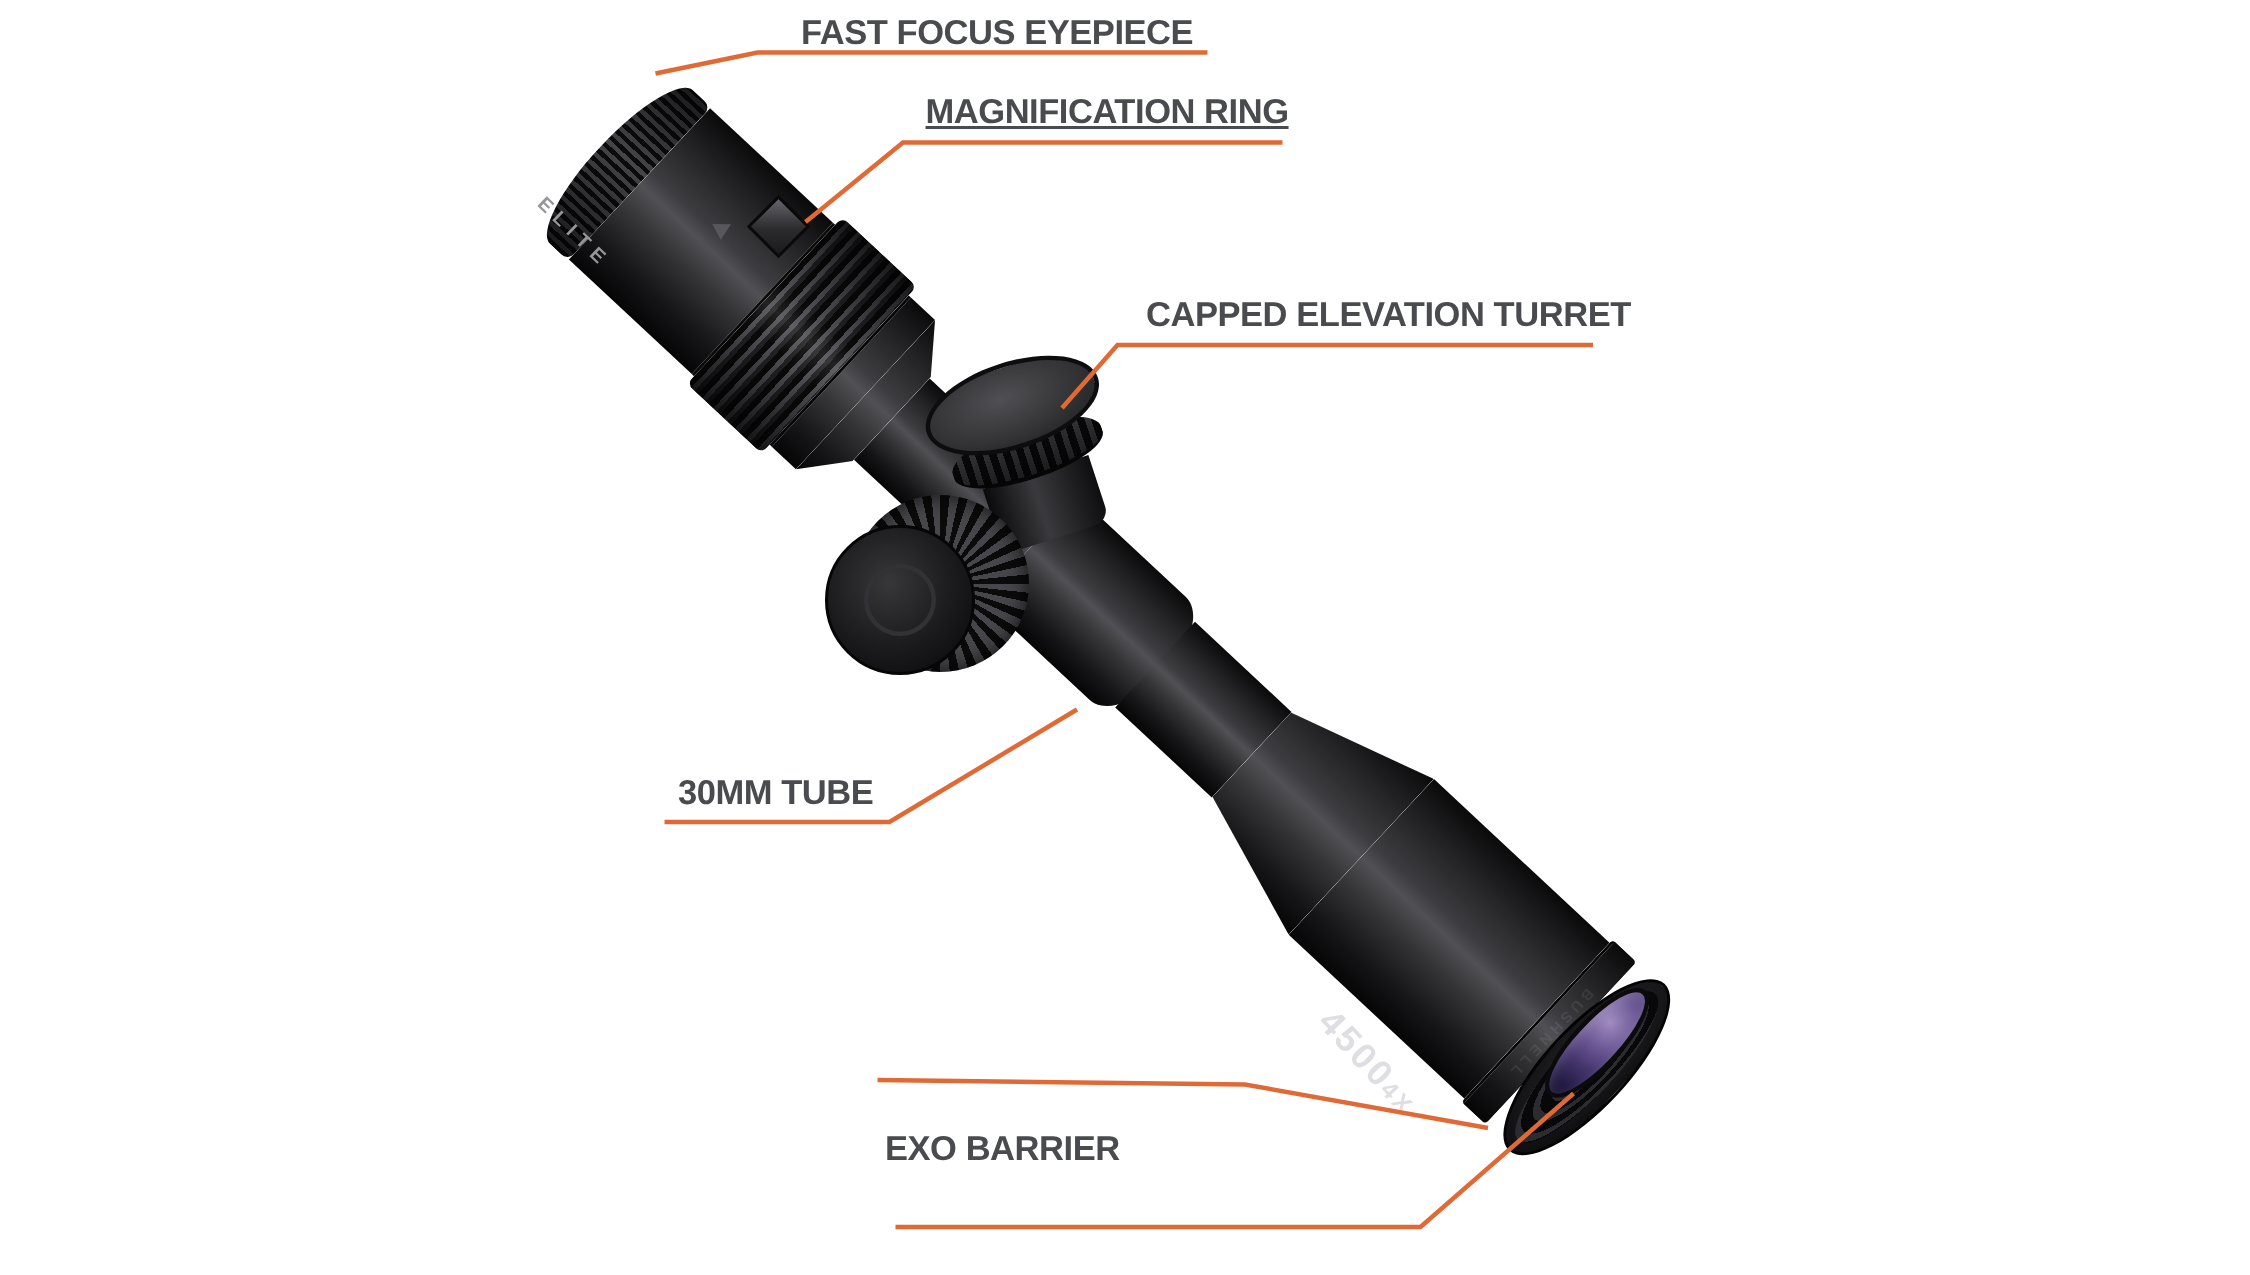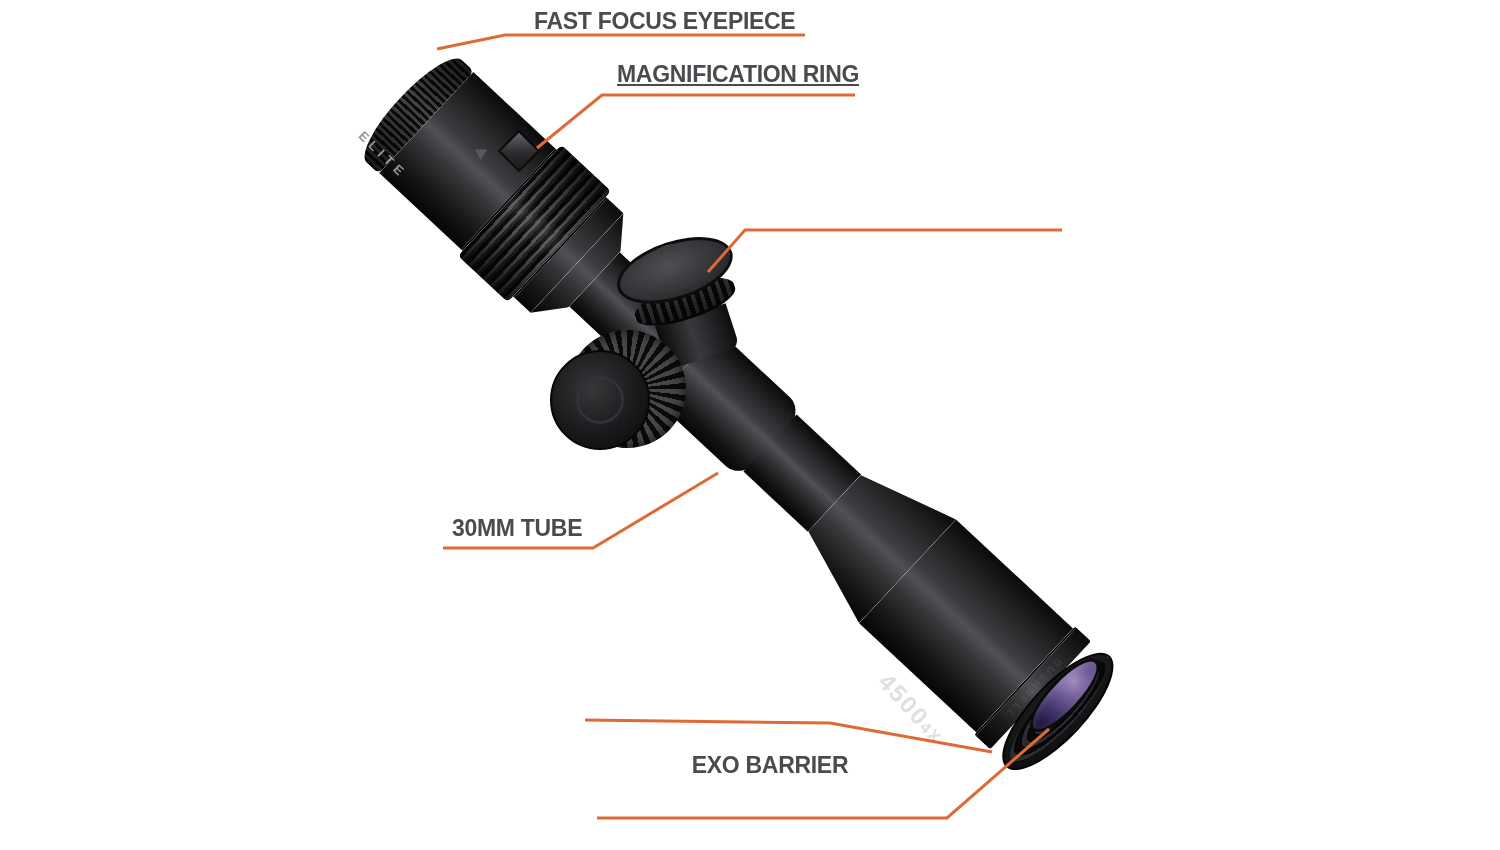--- a/index.html
+++ b/index.html
@@ -5,21 +5,21 @@
   * { margin:0; padding:0; box-sizing:border-box; }
   html,body { width:1500px; height:850px; background:#ffffff; overflow:hidden;
               font-family:"Liberation Sans", sans-serif; }
   .stage { position:relative; width:1500px; height:850px; background:#fff; }
 
   
   .callout-label {
     position:absolute; color:#4a4b4e; font-weight:700; font-size:23px;
     letter-spacing:-0.3px; white-space:nowrap; z-index:11;
   }
-  .callout-label.centered { text-align:center; }
+  .callout-label.centered { text-align:left; }
 
   
   .leads { position:absolute; left:0; top:0; z-index:10; pointer-events:none; }
 
   
   .scope {
     position:absolute; left:400px; top:18px; width:937px; height:160px;
     display:flex; align-items:center;
     transform:rotate(43deg); transform-origin:0 50%; z-index:2;
   }
@@ -184,20 +184,21 @@
       <polyline points="443,548 593,548 718,473"></polyline>
       <polyline points="585,720 830,723 992,752"></polyline>
       <polyline points="597,818 947,818 1049,729"></polyline>
     </g>
   </svg>
 
   <div class="callout-label" style="left:515px; top:8px;margin-left:19px;">FAST FOCUS EYEPIECE</div>
 
   <div class="callout-label" style="left:617px; top:61px;text-decoration:underline;">MAGNIFICATION RING</div>
 
+  <div class="callout-label" style="left:764px; top:196px;">CAPPED ELEVATION TURRET</div>
 
   <div class="callout-label" style="left:452px; top:515px;text-align:center;">30MM TUBE</div>
 
 
   <div class="callout-label centered" style="left:590px; top:752px; width:360px;">
     <div>EXO BARRIER</div>
   </div>
 
 </div>
 

